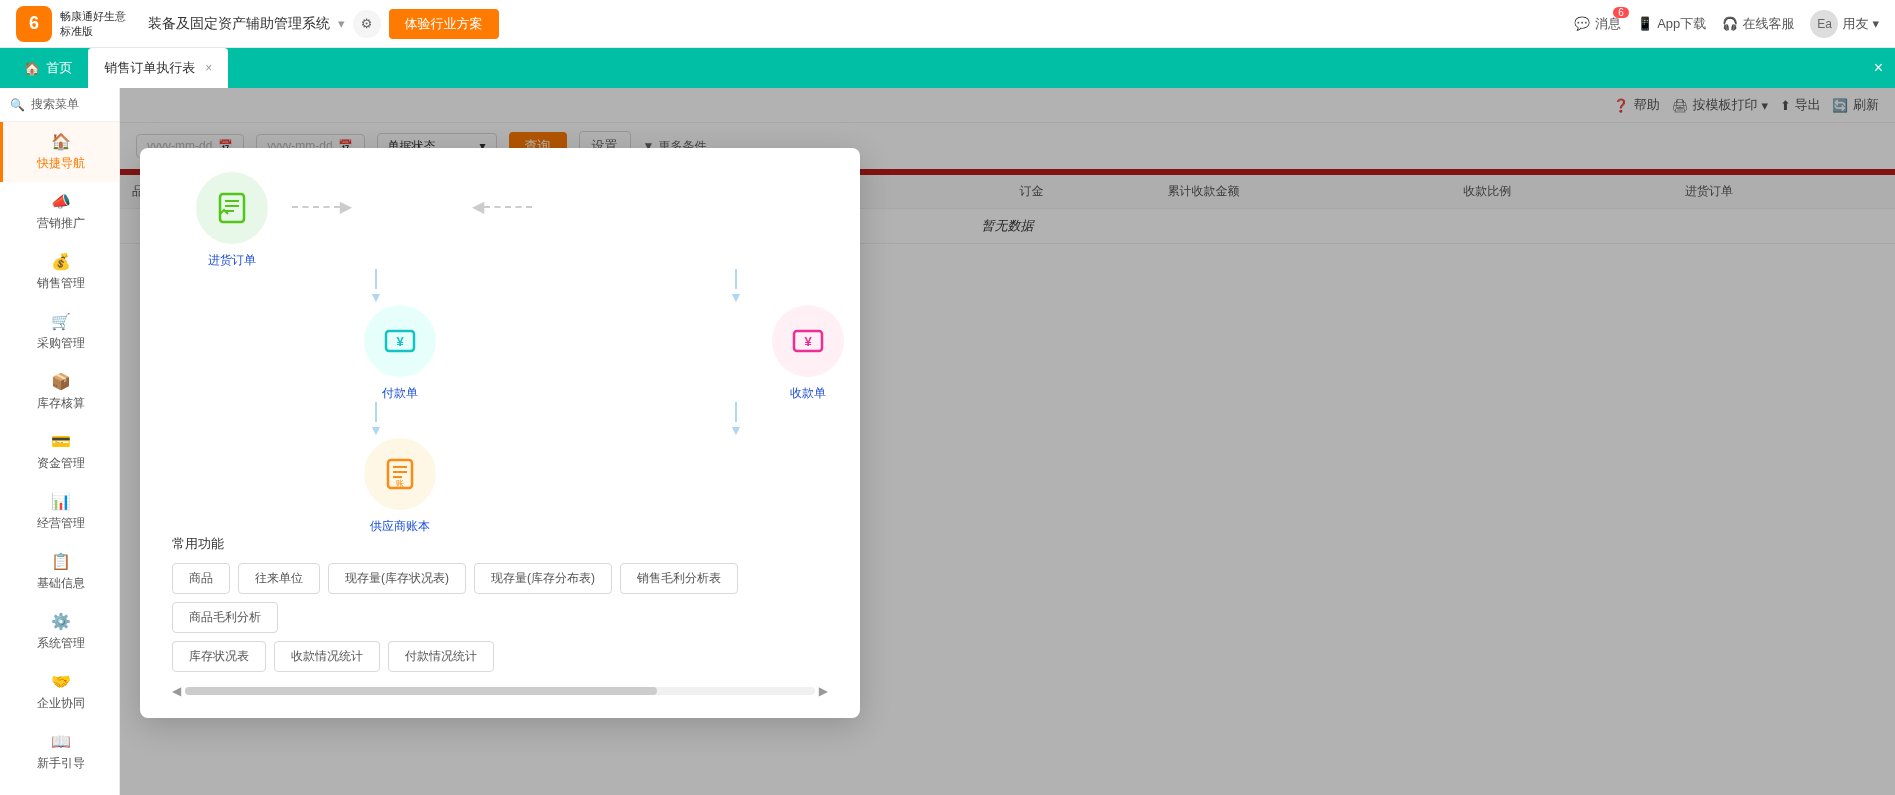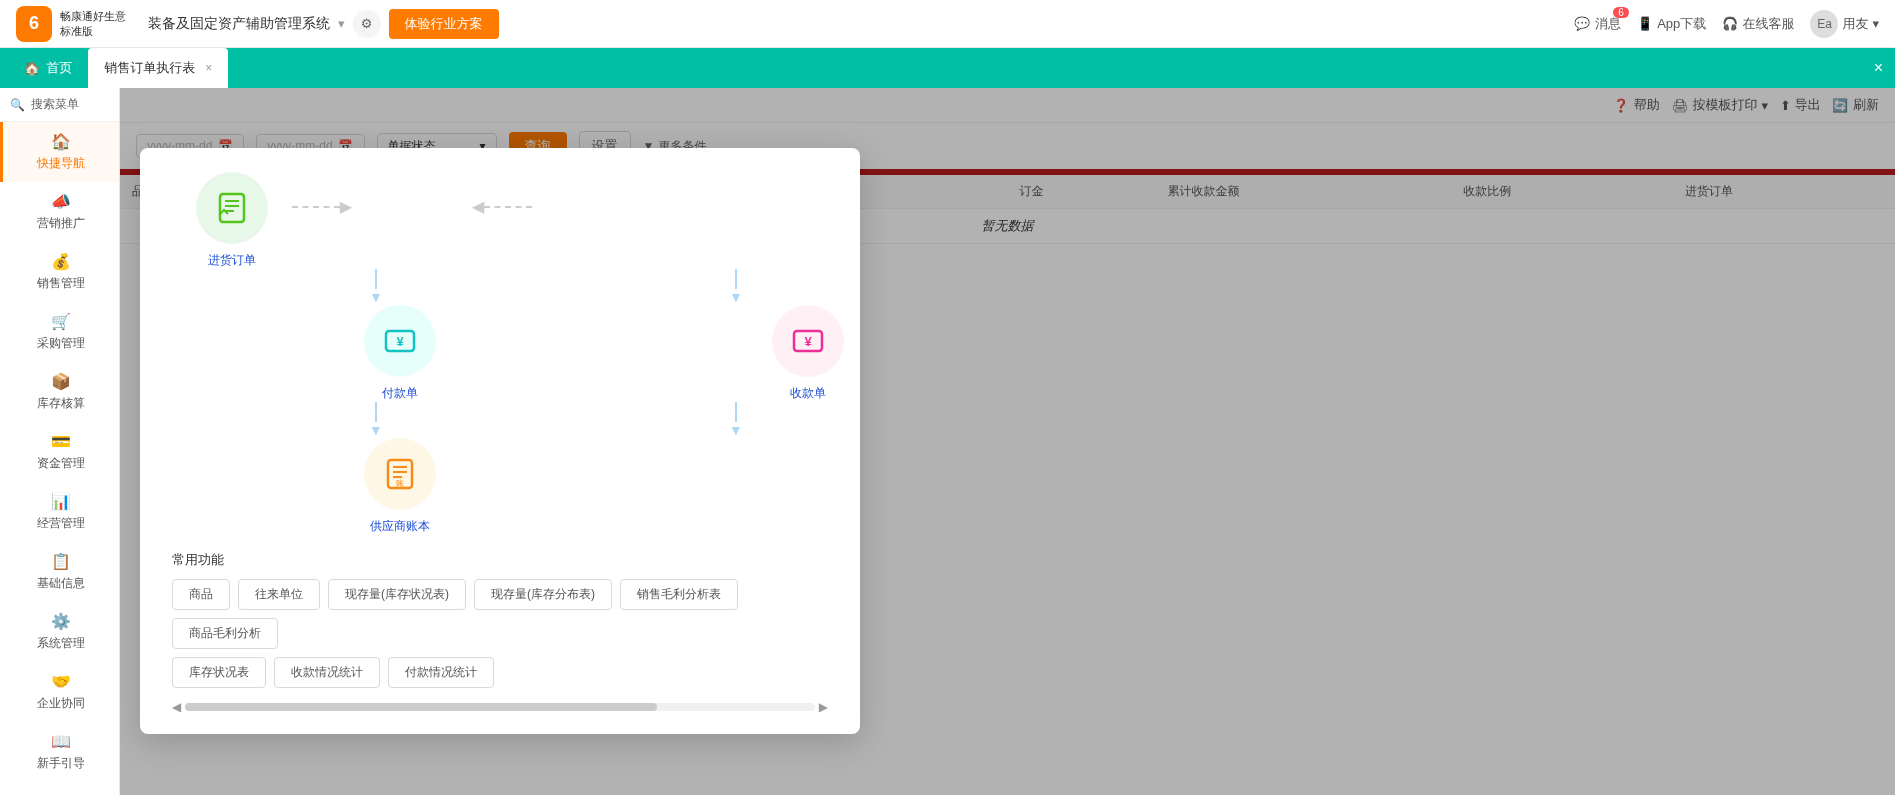--- a/index.html
+++ b/index.html
@@ -103,21 +103,21 @@
     .flow-arrow-h .arrowhead { color: #ccc; font-size: 16px; }
 
     .circle-green { background: #e8f8e8; color: #52c41a; }
     .circle-red { background: #fff0f0; color: #ff4d4f; }
     .circle-purple { background: #f3f0ff; color: #9254de; }
     .circle-orange { background: #fff7e6; color: #fa8c16; }
     .circle-teal { background: #e6fffb; color: #13c2c2; }
     .circle-pink { background: #fff0f6; color: #eb2f96; }
 
     
-    .common-funcs { margin-top: 16px; }
+    .common-funcs { }
     .common-funcs-title { font-size: 13px; color: #333; margin-bottom: 10px; font-weight: 500; }
     .func-buttons { display: flex; flex-wrap: wrap; gap: 8px; }
     .func-btn {
       border: 1px solid #d9d9d9; background: #fff; border-radius: 4px;
       padding: 6px 16px; font-size: 12px; color: #555; cursor: pointer;
     }
 
     
     .modal-scrollbar { display: flex; align-items: center; margin-top: 12px; gap: 4px; }
     .scrollbar-track { flex: 1; height: 8px; background: #f0f0f0; border-radius: 4px; position: relative; }

